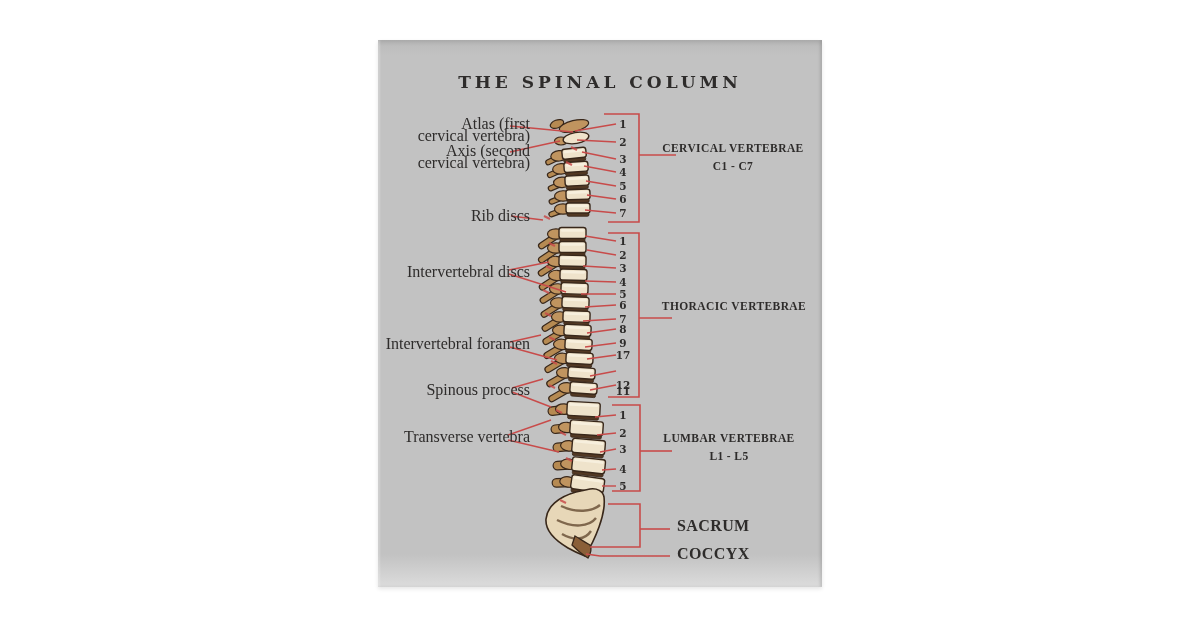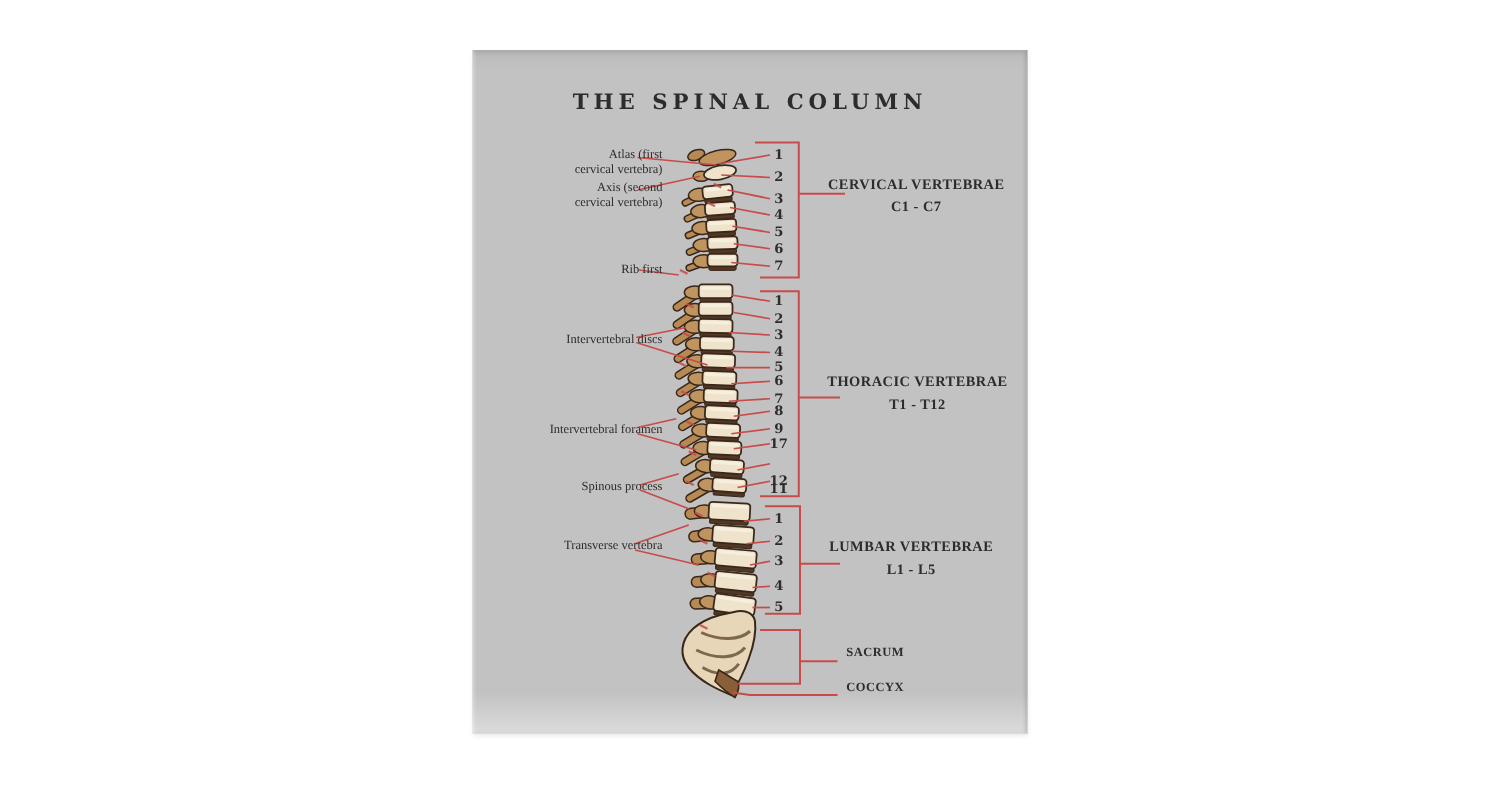--- a/index.html
+++ b/index.html
@@ -21,36 +21,36 @@
     box-shadow:inset 2px 0 2px rgba(255,255,255,.25), inset -2px 0 3px rgba(0,0,0,.12), 0 2px 4px rgba(0,0,0,.10);
   }
   .diagram{position:absolute;left:0;top:0;width:1200px;height:630px;}
   .title{
     position:absolute;left:378px;top:72px;width:444px;margin:0;
     text-align:center;font-size:17px;font-weight:bold;letter-spacing:4px;
     color:var(--text);font-family:"DejaVu Serif",serif;
   }
   .llabel{
     position:absolute;right:692px;text-align:right;
-    font-family:"Liberation Serif",serif;font-size:10px;line-height:12px;
+    font-family:"Liberation Serif",serif;font-size:16px;line-height:12px;
     color:var(--text);white-space:nowrap;
   }
   .num{
     position:absolute;left:612px;width:22px;text-align:center;
     font-family:"DejaVu Serif",serif;font-weight:bold;font-size:10.5px;line-height:12px;
     color:var(--text);
   }
   .section{
     position:absolute;width:170px;text-align:center;
     font-family:"Liberation Serif",serif;font-weight:bold;font-size:11.5px;
     letter-spacing:.4px;line-height:18px;color:var(--text);white-space:nowrap;
   }
   .section-side{
     position:absolute;font-family:"Liberation Serif",serif;font-weight:bold;
-    font-size:10px;letter-spacing:.4px;color:var(--text);white-space:nowrap;
+    font-size:16px;letter-spacing:.4px;color:var(--text);white-space:nowrap;
   }
   .bracket{fill:none;stroke:var(--accent-red);stroke-width:1.6;}
   .lead{stroke:var(--accent-red);stroke-width:1.4;fill:none;}
   .body{fill:var(--bone-light);stroke:var(--outline);stroke-width:1.4;}
   .hl{fill:#f8f1e0;stroke:none;opacity:.85;}
   .disc{fill:#523823;stroke:var(--outline);stroke-width:.8;}
   .tp{fill:var(--bone-tan);stroke:var(--outline);stroke-width:1.2;}
   .sp{fill:#b68a52;stroke:var(--outline);stroke-width:1.2;}
   .sacrum{fill:#e7d7b8;stroke:var(--outline);stroke-width:1.6;}
   .stripe{fill:none;stroke:#53381f;stroke-width:2.4;opacity:.7;}
@@ -298,21 +298,21 @@
   <h1 class="title">THE SPINAL COLUMN</h1>
 
   <div class="llabel" style="top:118px">
     <div>Atlas (first</div>
     <div>cervical vertebra)</div>
   </div>
   <div class="llabel" style="top:145px">
     <div>Axis (second</div>
     <div>cervical vertebra)</div>
   </div>
-  <div class="llabel" style="top:210px">Rib first</div>
+  <div class="llabel" style="top:210px">Rib discs</div>
   <div class="llabel" style="top:266px">Intervertebral discs</div>
   <div class="llabel" style="top:338px">Intervertebral foramen</div>
   <div class="llabel" style="top:384px">Spinous process</div>
   <div class="llabel" style="top:431px">Transverse vertebra</div>
 
   <span class="num" style="top:118px">1</span>
   <span class="num" style="top:136px">2</span>
   <span class="num" style="top:153px">3</span>
   <span class="num" style="top:166px">4</span>
   <span class="num" style="top:180px">5</span>
@@ -337,21 +337,20 @@
   <span class="num" style="top:443px">3</span>
   <span class="num" style="top:463px">4</span>
   <span class="num" style="top:480px">5</span>
 
   <div class="section" style="left:648px;top:139px">
     <div>CERVICAL VERTEBRAE</div>
     <div>C1 - C7</div>
   </div>
   <div class="section" style="left:649px;top:297px">
     <div>THORACIC VERTEBRAE</div>
-    <div>T1 - T12</div>
   </div>
   <div class="section" style="left:644px;top:429px">
     <div>LUMBAR VERTEBRAE</div>
     <div>L1 - L5</div>
   </div>
   <div class="section-side" style="left:677px;top:517px">SACRUM</div>
   <div class="section-side" style="left:677px;top:545px">COCCYX</div>
 </div>
 
 </body></html>

